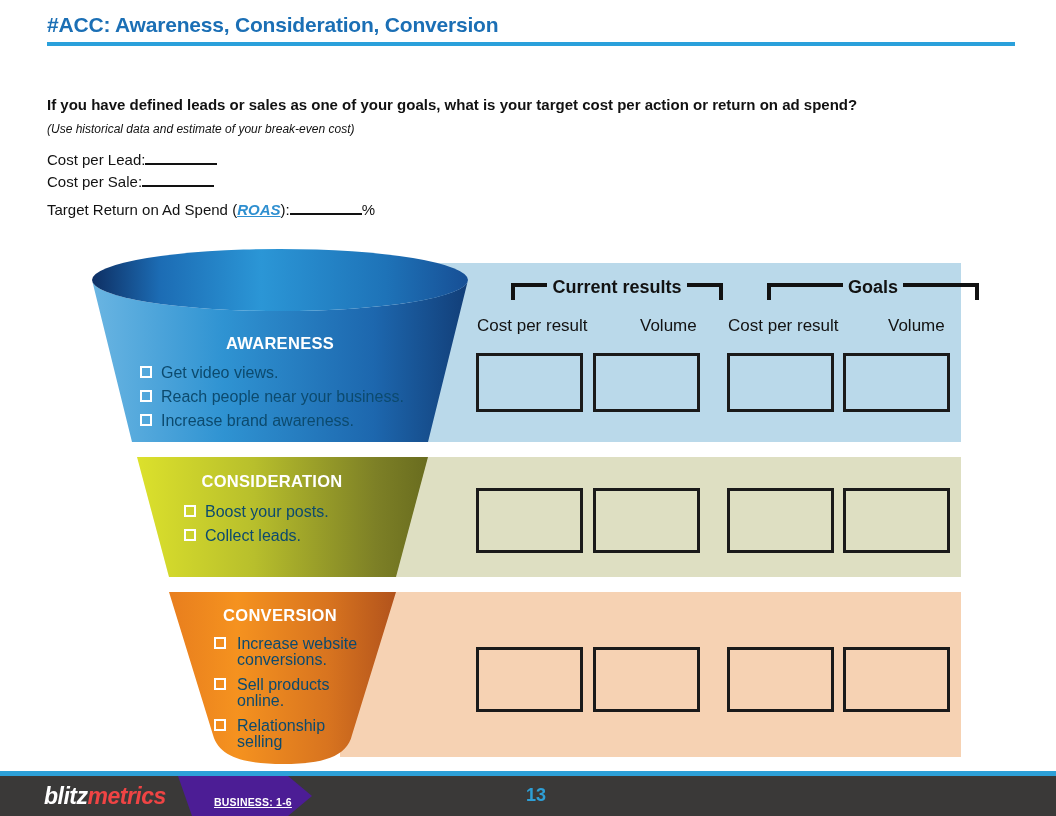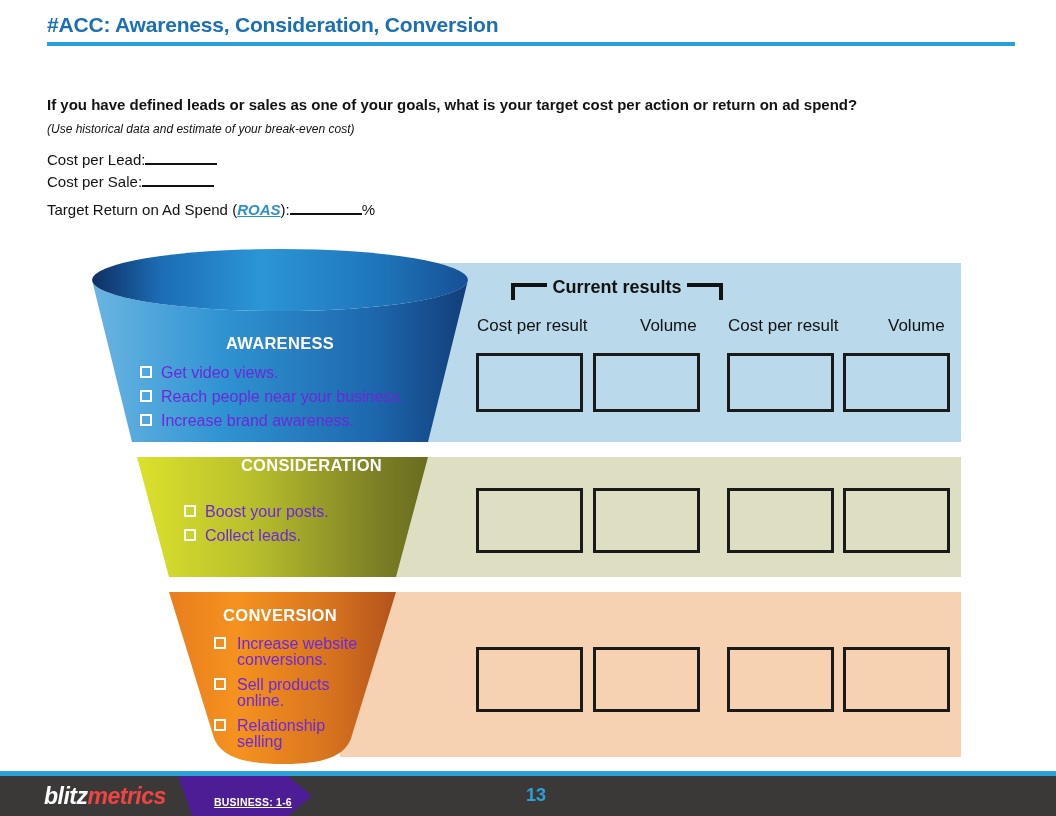--- a/index.html
+++ b/index.html
@@ -46,24 +46,24 @@
   .row-1 { top:353px; height:59px; }
   .row-2 { top:488px; height:65px; }
   .row-3 { top:647px; height:65px; }
   .cx-1 { left:476px; } .cx-2 { left:593px; } .cx-3 { left:727px; } .cx-4 { left:843px; }
 
   
   .funnel-svg { position:absolute; left:0; top:0; width:1056px; height:816px; pointer-events:none; }
 
   .stage-title { position:absolute; color:#ffffff; font-weight:bold; font-size:16.5px; letter-spacing:0.3px; text-align:center; }
   .st-awareness     { left:155px; top:334px; width:250px; }
-  .st-consideration { left:162px; top:456px; width:220px;text-align:right; }
+  .st-consideration { left:162px; top:472px; width:220px; }
   .st-conversion    { left:190px; top:606px; width:180px; }
 
-  .check-list { position:absolute; display:flex; flex-direction:column; color:#6d28d9; font-size:16px; line-height:15.5px; }
+  .check-list { position:absolute; display:flex; flex-direction:column; color:#0c4a6e; font-size:16px; line-height:15.5px; }
   .cl-awareness     { left:140px; top:365px; gap:8.5px; }
   .cl-consideration { left:184px; top:504px; gap:8px; }
   .cl-conversion    { left:214px; top:636px; gap:10px; }
   .check-item { display:flex; align-items:flex-start; white-space:pre-line; }
   .checkbox { width:12px; height:12px; border:2px solid #ffffff; margin-right:9px; margin-top:1px; flex:none; background:transparent; }
   .cl-conversion .checkbox { margin-right:11px; }
 
   
   .footer-line { position:absolute; left:0; top:771px; width:1056px; height:5px; background:#2da0d8; }
   .footer-bar  { position:absolute; left:0; top:776px; width:1056px; height:40px; background:#3a3938; }
@@ -101,20 +101,25 @@
 
   <div class="band band-awareness"></div>
   <div class="band band-consideration"></div>
   <div class="band band-conversion"></div>
 
   <div class="group-hdr hdr-current">
     <div class="corner l"></div>
     <div class="lbl">Current results</div>
     <div class="corner r"></div>
   </div>
+  <div class="group-hdr hdr-goals">
+    <div class="corner l"></div>
+    <div class="lbl">Goals</div>
+    <div class="corner r"></div>
+  </div>
 
   <div class="col-lbl col-1">Cost per result</div>
   <div class="col-lbl col-2">Volume</div>
   <div class="col-lbl col-3">Cost per result</div>
   <div class="col-lbl col-4">Volume</div>
 
   <div class="cell row-1 cx-1"></div>
   <div class="cell row-1 cx-2"></div>
   <div class="cell row-1 cx-3"></div>
   <div class="cell row-1 cx-4"></div>

